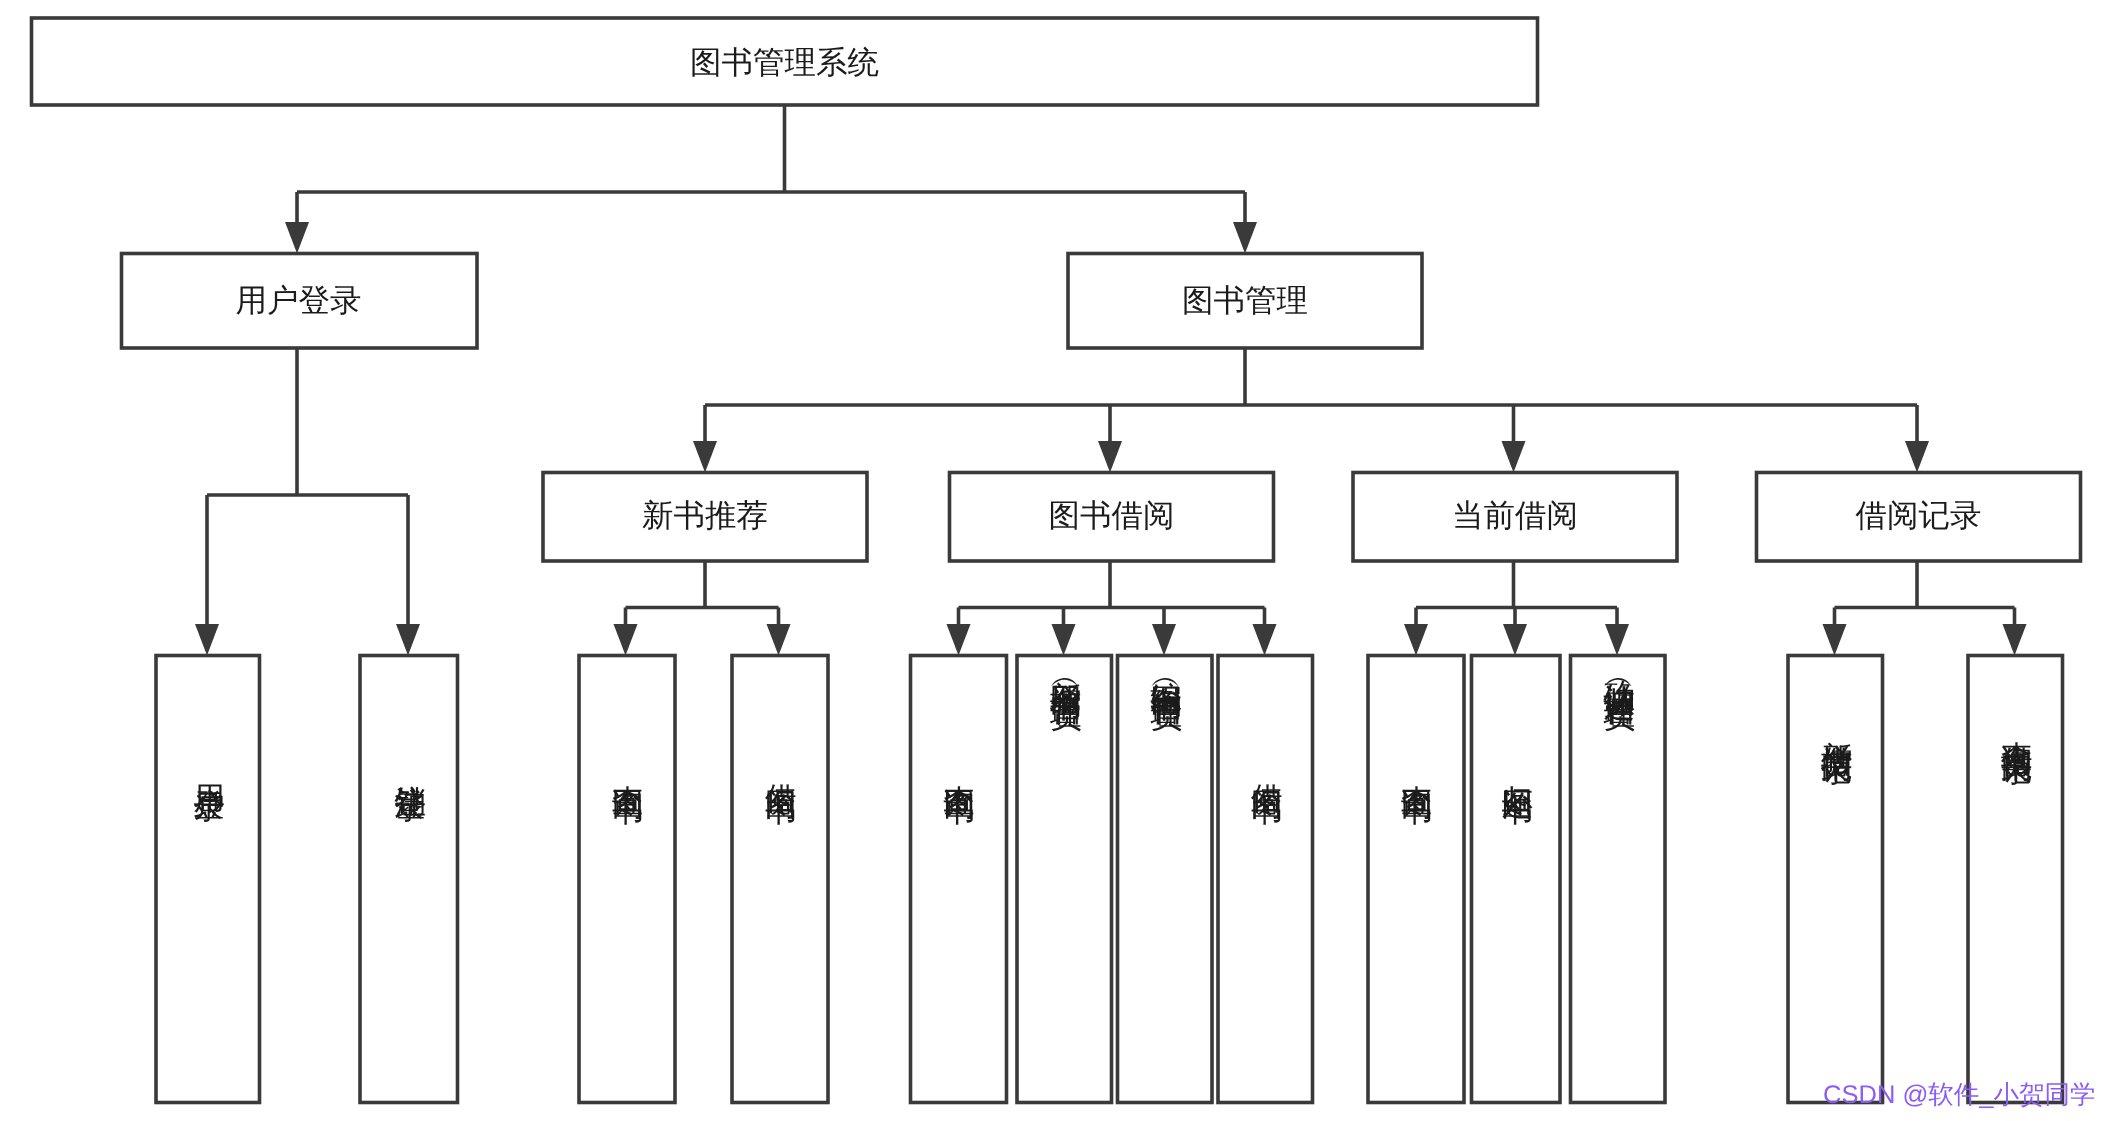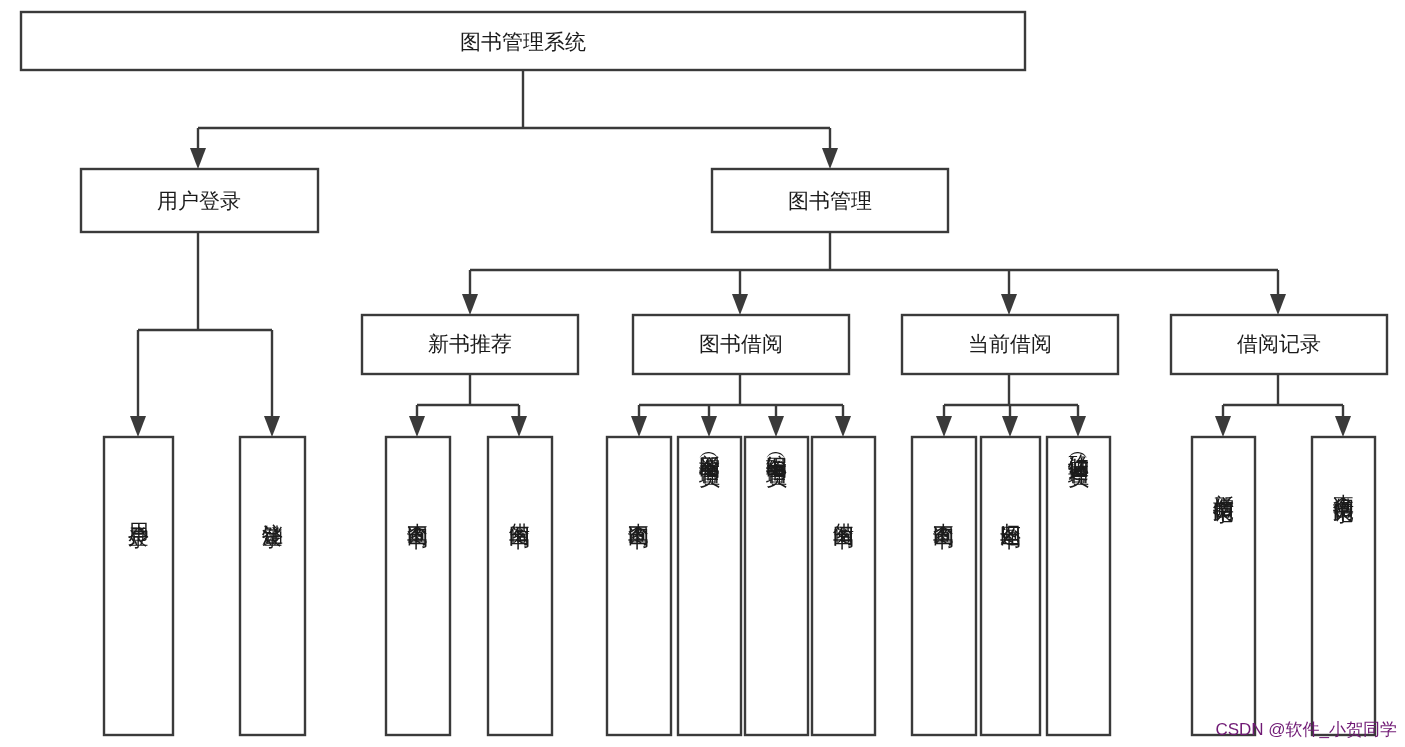--- a/index.html
+++ b/index.html
@@ -49,21 +49,21 @@
   .arrow-head {
     fill: #3a3a3a;
     stroke: none;
   }
   .watermark {
     position: absolute;
     right: 8px;
     bottom: 6px;
     font-family: "Liberation Sans", "DejaVu Sans", sans-serif;
     font-size: 17px;
-    color: #701a75;
+    color: #8b5cf6;
     white-space: nowrap;
     pointer-events: none;
   }
 </style>
 </head>
 <body>
 
 <div id="diagram-root">
 <svg width="1405" height="747" viewBox="0 0 1405 747" xmlns="http://www.w3.org/2000/svg">
 

